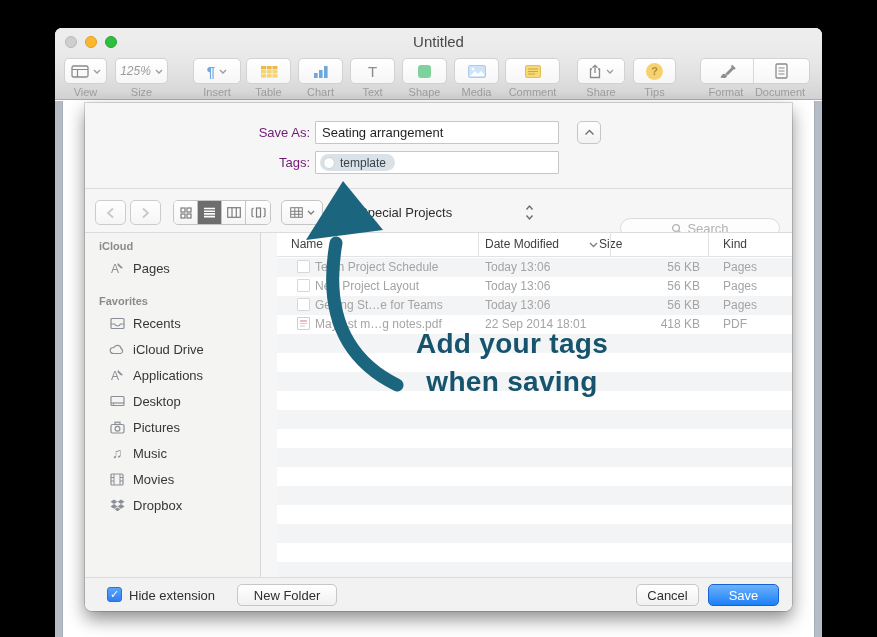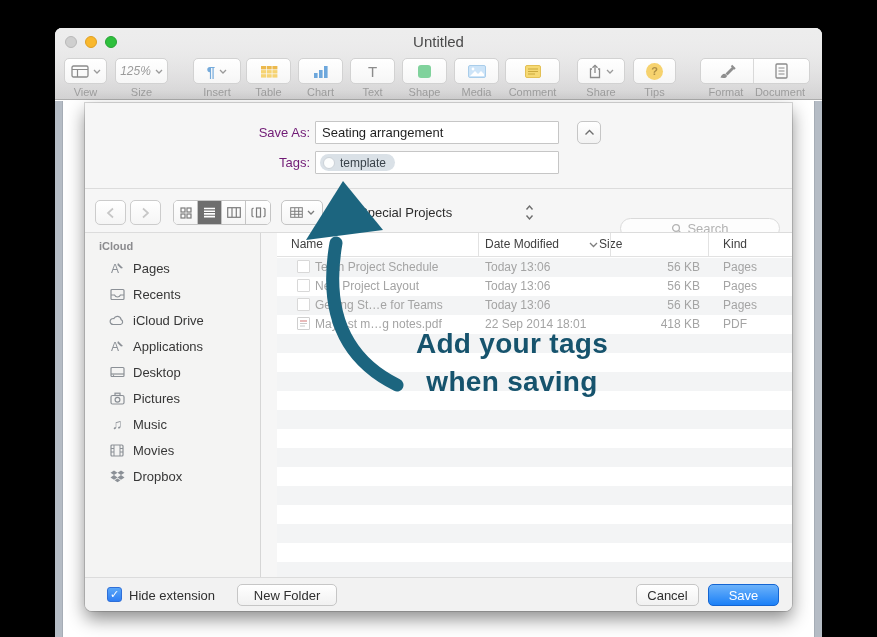--- a/index.html
+++ b/index.html
@@ -388,20 +388,21 @@
           <div class="sb-item">
             <span class="sb-icon">
                 <svg width="16" height="14">
                   <text x="2" y="12" font-size="12" fill="#8b9096">A</text>
                   <path d="M9 2 L14 7 L12 7.6 L8.4 4 Z" fill="#8b9096"></path>
                 </svg>
               </span>
             <span class="sb-label">Pages</span>
           </div>
 
+          <div class="sb-header second">Favorites</div>
 
           <div class="sb-item">
             <span class="sb-icon">
                 <svg width="15" height="13">
                   <rect x="1" y="1.5" width="13" height="10" rx="1" fill="none" stroke="#8b9096" stroke-width="1.2"></rect>
                   <path d="M1 7 H4.5 Q5.5 9 7.5 9 Q9.5 9 10.5 7 H14" fill="none" stroke="#8b9096" stroke-width="1.2"></path>
                 </svg>
               </span>
             <span class="sb-label">Recents</span>
           </div>

